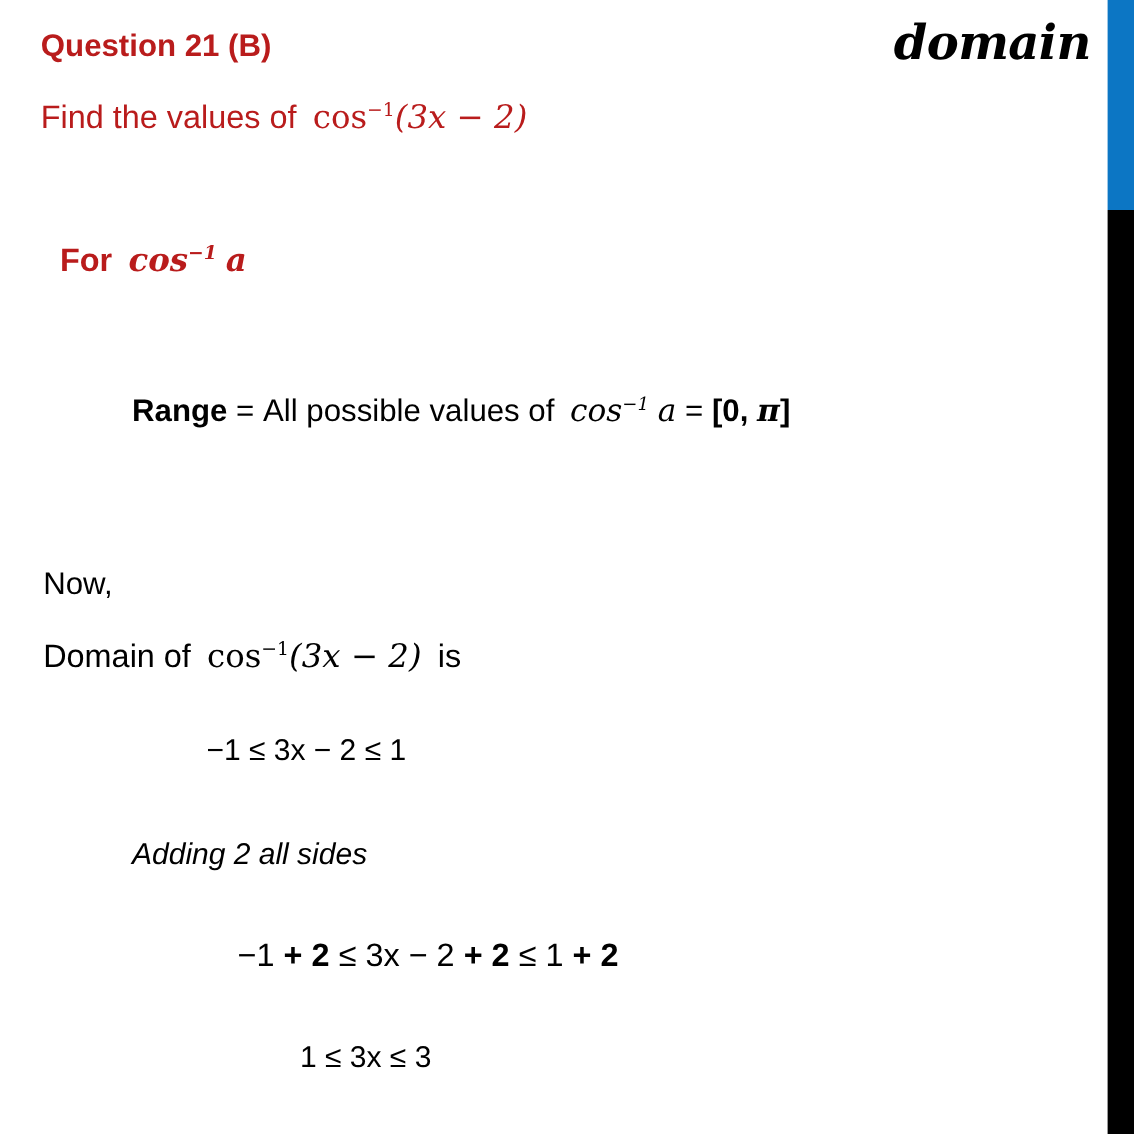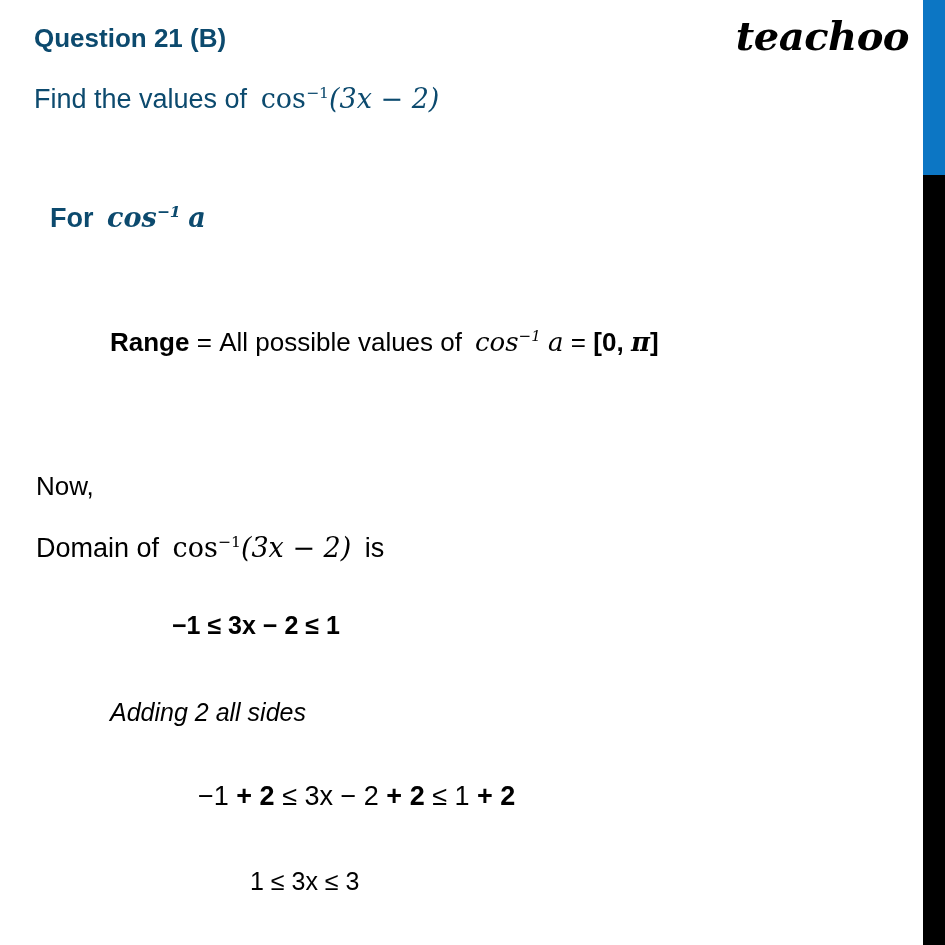--- a/index.html
+++ b/index.html
@@ -41,21 +41,21 @@
     line-height: 1;
   }
 
   
   .line {
     position: absolute;
     color: #000000;
     white-space: nowrap;
     line-height: 1.1;
   }
-  .blue { color: #0c4a6e; }
+  .blue { color: #b91c1c; }
 
   .q-title {
     left: 34px; top: 24px;
     font-size: 26px;
     font-weight: bold;
   }
   .q-body {
     left: 34px; top: 84px;
     font-size: 27px;
   }
@@ -77,21 +77,21 @@
     font-size: 26px;
   }
   .domain-of-line {
     left: 36px; top: 533px;
     font-size: 27px;
     text-align: center;
   }
   .ineq1 {
     left: 172px; top: 612px;
     font-size: 25px;
-    font-weight: bold;
+    font-weight: normal;
   }
   .adding-line {
     left: 110px; top: 699px;
     font-size: 25px;
     font-style: italic;
   }
   .ineq2 {
     left: 198px; top: 782px;
     font-size: 27px;
   }
@@ -121,21 +121,21 @@
   .spw { display: inline-block; width: 0.5em; }
 </style>
 </head>
 <body>
 
 <div id="page">
 
   <div class="edge-bar edge-blue"></div>
   <div class="edge-bar edge-black"></div>
 
-  <div class="brand">teachoo</div>
+  <div class="brand">domain</div>
 
   <div class="line blue q-title">Question 21 (B)</div>
 
   <div class="line blue q-body"><span>Find the values of</span><span class="spw"></span><span class="mathupright">cos</span><sup class="exp mathupright">−1</sup><span class="mathserif">(3x − 2)</span></div>
 
   <div class="line blue for-head"><span>For</span><span class="spw"></span><span class="mathserif b">cos</span><sup class="exp mathserif b">−1</sup><span class="sp"></span><span class="mathserif b">a</span></div>
 
 
   <div class="line range-line"><span class="b">Range</span><span class="sp"></span><span class="n">=</span><span class="sp"></span><span class="n">All possible values of</span><span class="spw"></span><span class="mathserif">cos</span><sup class="exp mathserif">−1</sup><span class="sp"></span><span class="mathserif">a</span><span class="sp"></span><span class="n">=</span><span class="sp"></span><span class="b">[0,</span><span class="sp"></span><span class="b mathserif">π</span><span class="b">]</span></div>
 

